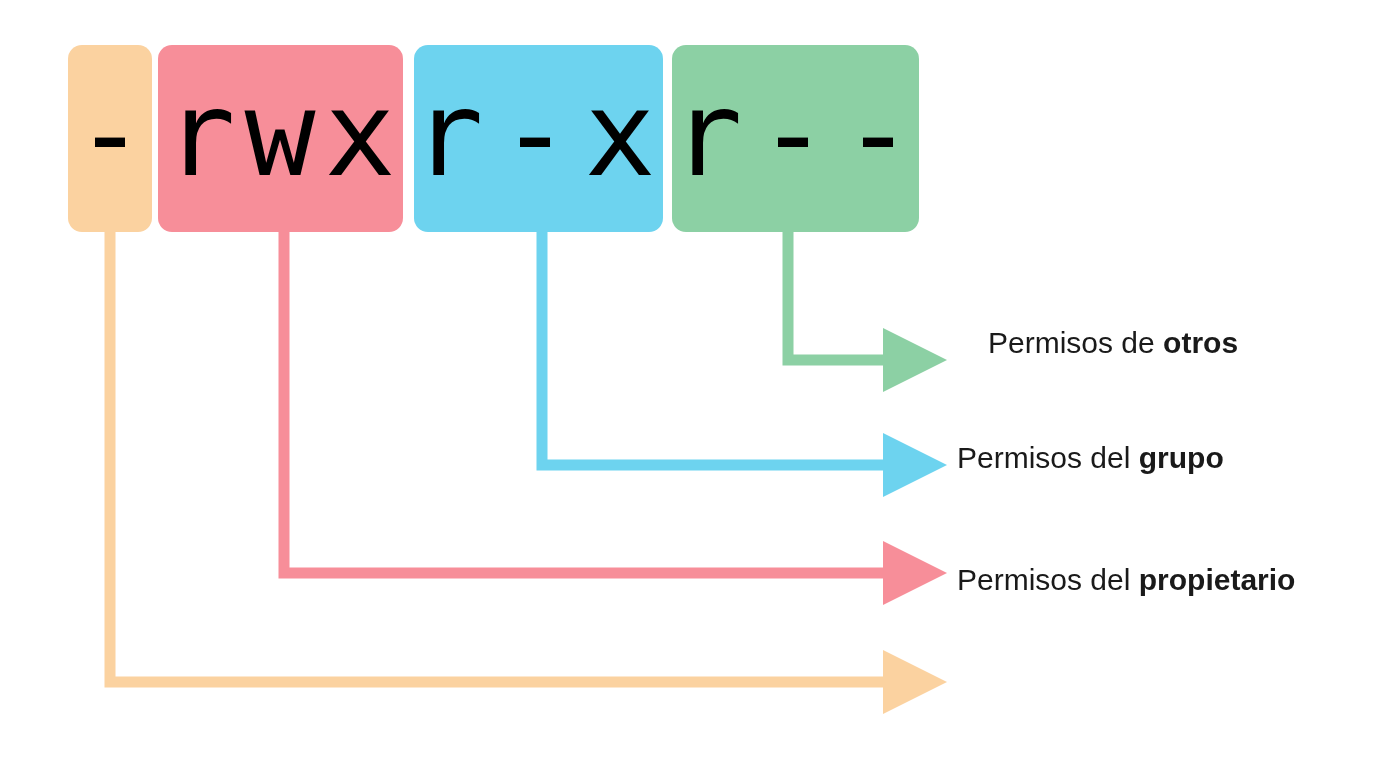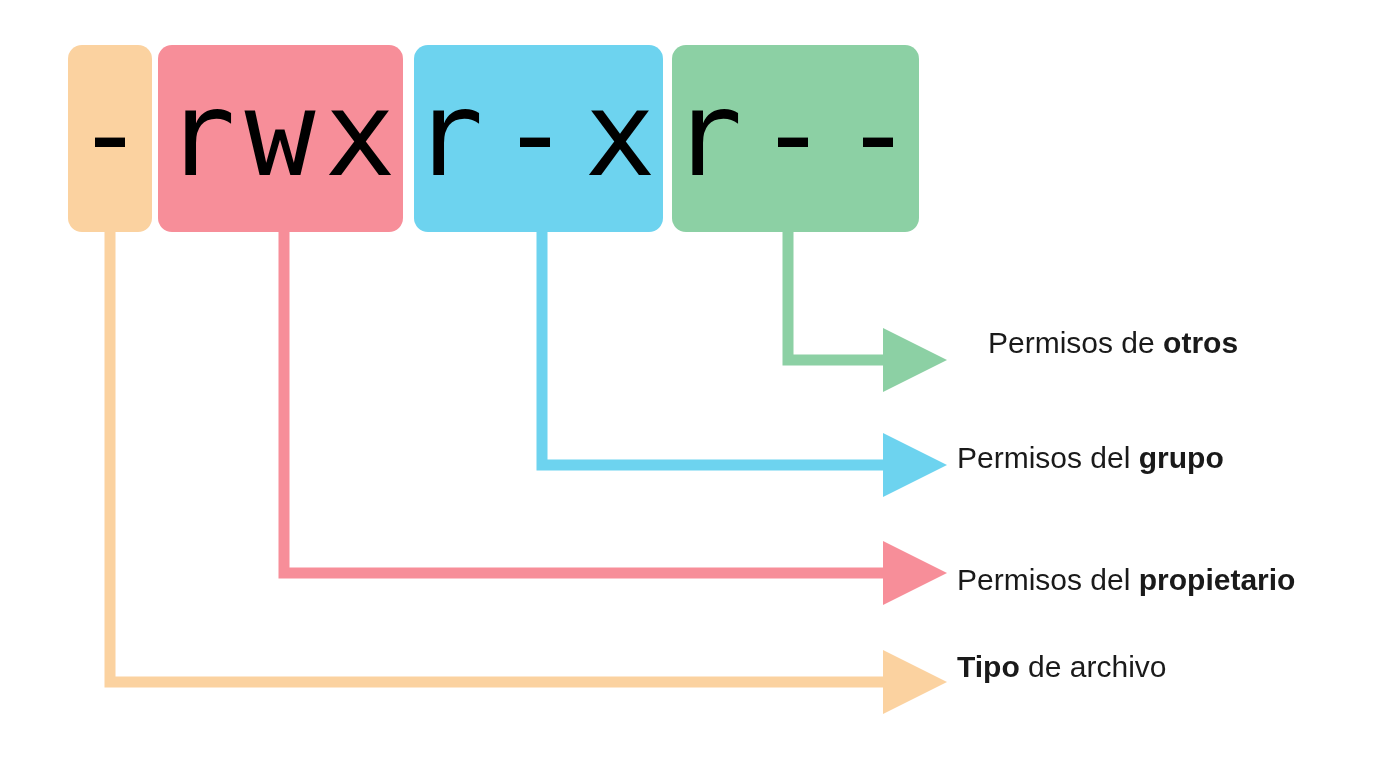--- a/index.html
+++ b/index.html
@@ -89,17 +89,14 @@
   </div>
 
   <div class="legend-text" style="left: 957px; top: 458px; transform: translateY(-50%);">
     <span>Permisos del </span><span class="em">grupo</span><span></span>
   </div>
 
   <div class="legend-text" style="left: 957px; top: 560px; transform: translateY(-50%); margin-top: 20px;">
     <span>Permisos del </span><span class="em">propietario</span><span></span>
   </div>
 
-  <div class="legend-text" style="left: 957px; top: 667px; transform: translateY(-50%);">
-    <span></span><span class="em">Tipo</span><span> de archivo</span>
-  </div>
 
 </div>
 
 </body></html>

